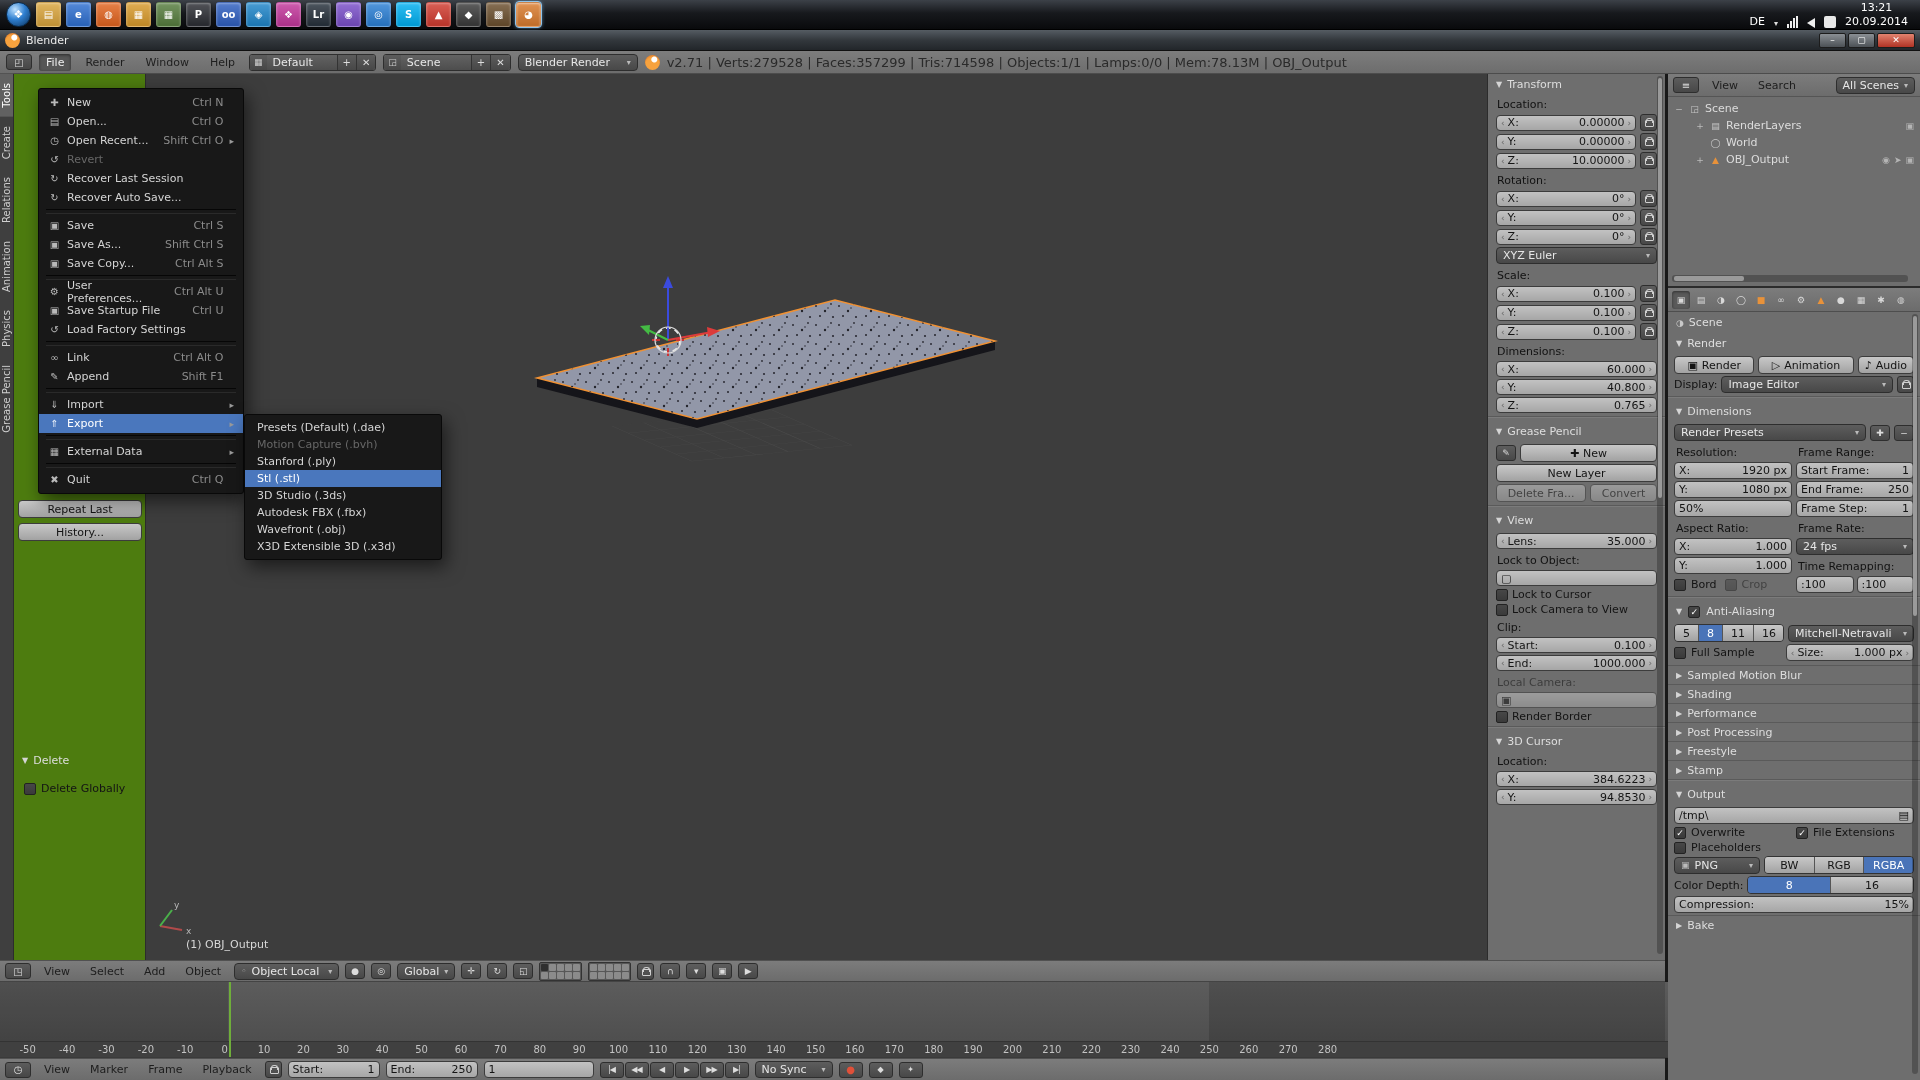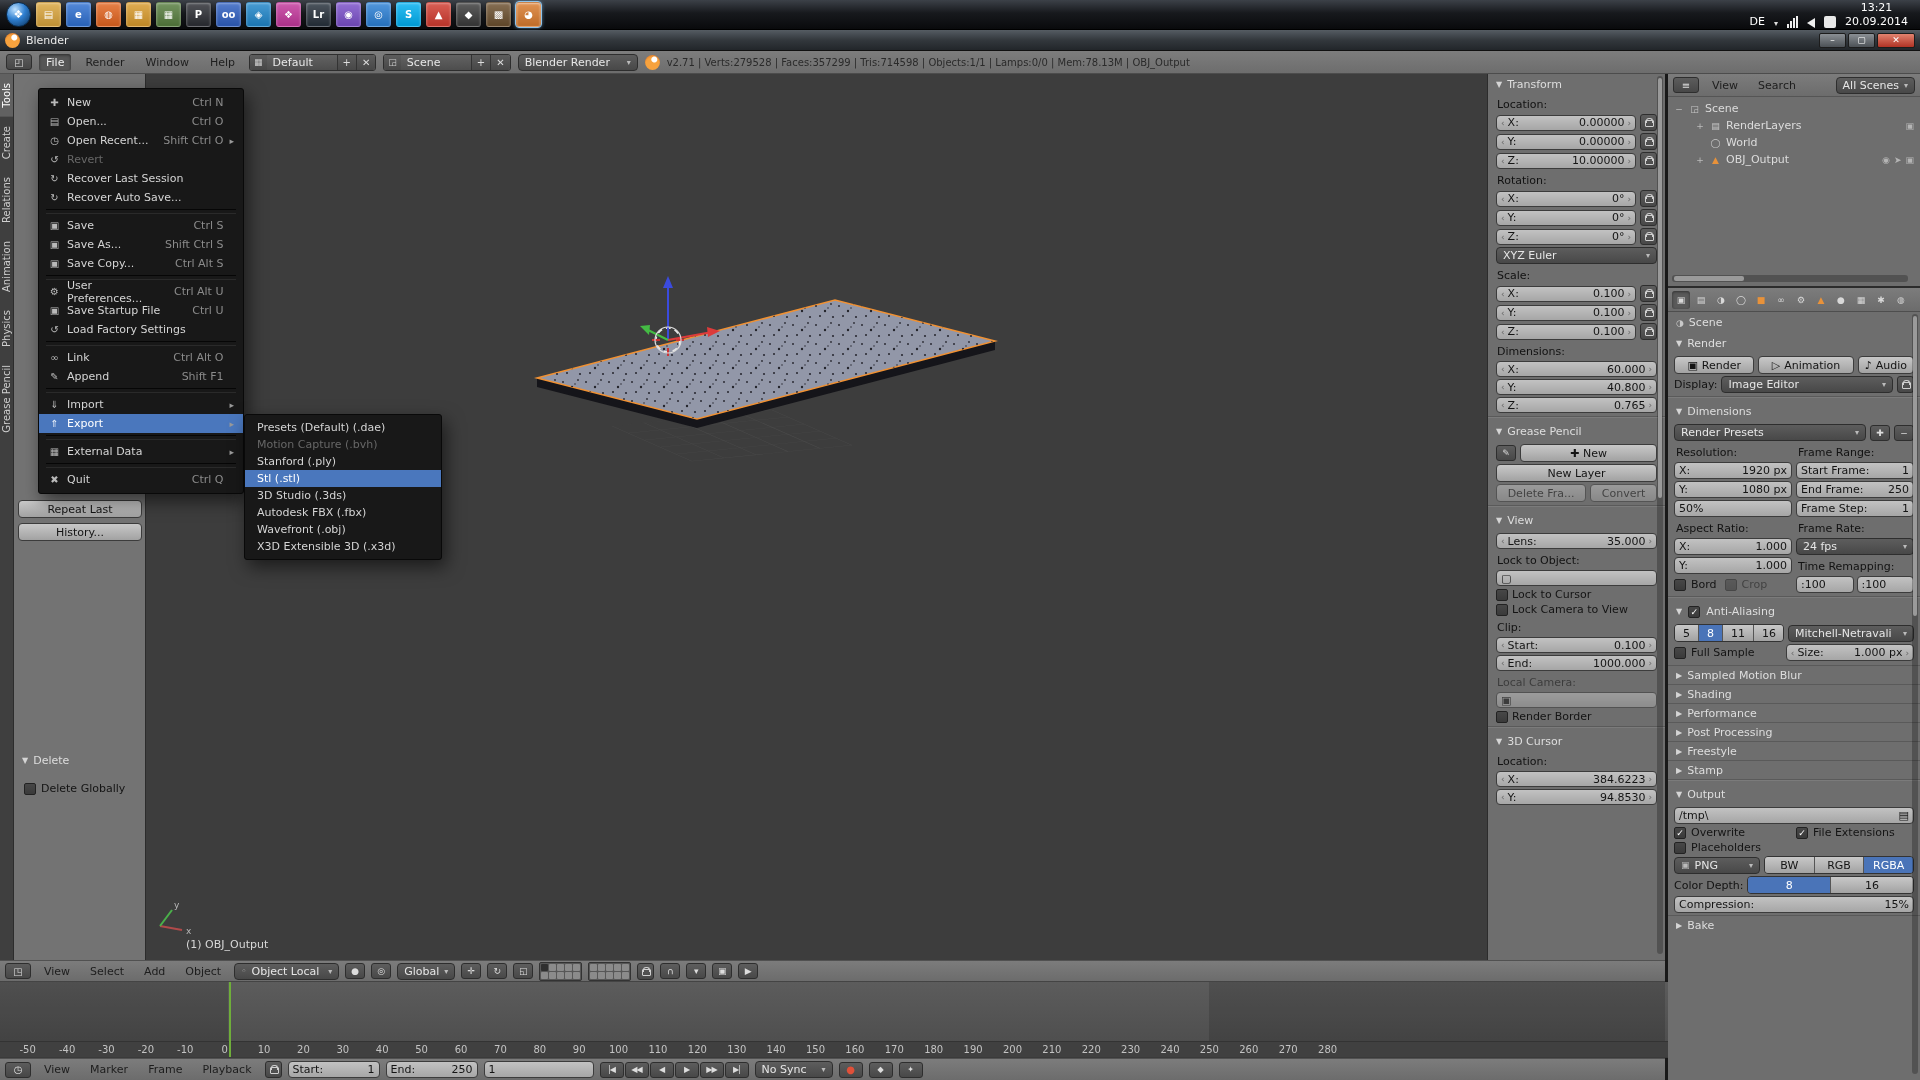--- a/index.html
+++ b/index.html
@@ -45,21 +45,21 @@
   .hmenu.pressed{background:#565656;box-shadow:inset 0 1px 3px rgba(0,0,0,.5);color:#eee}
   .edicon{width:26px;height:16px;border-radius:3px;background:linear-gradient(#5c5c5c,#474747);
     border:1px solid #2e2e2e;color:#ddd;font-size:10px;display:flex;align-items:center;justify-content:center;gap:2px}
   .selector{display:flex;align-items:center;height:17px;border:1px solid #2e2e2e;border-radius:3px;overflow:hidden}
   .sel-ic{background:linear-gradient(#5c5c5c,#474747);color:#ccc;padding:0 4px;height:100%;display:flex;align-items:center;font-size:9px}
   .sel-txt{background:linear-gradient(#636363,#4d4d4d);color:#e8e8e8;padding:0 16px 0 6px;height:100%;display:flex;align-items:center;min-width:70px}
   .sel-add,.sel-x{background:linear-gradient(#5c5c5c,#474747);color:#ddd;height:100%;display:flex;align-items:center;padding:0 5px;border-left:1px solid #333;font-size:10px}
   .blogo{width:15px;height:15px;border-radius:50%;flex:0 0 15px;
     background:radial-gradient(circle at 62% 30%,#fff 0 2.5px,rgba(255,255,255,0) 3.5px),
                radial-gradient(circle at 50% 60%,#f7a23e 0 55%,#d3641c 95%)}
-  .stats{color:#2a2a2a;font-size:10px;white-space:nowrap}
+  .stats{color:#2a2a2a;font-size:13px;white-space:nowrap}
 
   
   .nf{background:linear-gradient(#c2c2c2,#a6a6a6);border:1px solid #3c3c3c;border-radius:4px;
     color:#141414;height:17px;display:flex;align-items:center;padding:0 4px;gap:3px;font-size:11px}
   .nf .arr{color:rgba(0,0,0,.45);font-size:9px}
   .nf-lab{white-space:nowrap}
   .nf-val{margin-left:auto;white-space:nowrap}
   .nf.center{}
   .nf.center .nf-val{margin-left:0}
   .dd{background:linear-gradient(#5d5d5d,#484848);border:1px solid #2e2e2e;border-radius:4px;color:#e6e6e6;
@@ -88,21 +88,21 @@
   .tri{font-size:8px;color:#d5d5d5}
   .plabel{color:#121212;padding:3px 9px 1px}
   .row{display:flex;align-items:center;gap:4px;margin:2px 8px}
   .grow{flex:1 1 auto}
   .psep{border-top:1px solid #5a5a5a;border-bottom:1px solid rgba(255,255,255,.09);margin:3px 0}
 
   
   .tabstrip{left:0;top:74px;width:14px;height:886px;background:#3f3f3f;display:flex;flex-direction:column;align-items:center;border-right:1px solid #2c2c2c}
   .vtab{writing-mode:vertical-rl;transform:rotate(180deg);color:#cfcfcf;font-size:10px;padding:9px 0;line-height:13px}
   .vtab.active{background:#616161;color:#fff}
-  .toolshelf{left:14px;top:74px;width:132px;height:886px;background:#737373;border-right:1px solid #2c2c2c}
+  .toolshelf{left:14px;top:74px;width:132px;height:886px;background:#4d7c0f;border-right:1px solid #2c2c2c}
   .ts-btn{position:absolute;left:4px;width:124px}
   .viewport{left:146px;top:74px;width:1341px;height:886px;background:#3d3d3d;overflow:hidden}
   .vp-label{position:absolute;left:40px;top:864px;color:#d8d8d8;font-size:11px}
   .npanel{left:1487px;top:74px;width:178px;height:886px;background:#6e6e6e;border-left:1px solid #2c2c2c;overflow:hidden}
   .npanel .nf{height:16px}
   .vscroll{position:absolute;top:2px;width:6px;border-radius:3px;background:rgba(0,0,0,.25)}
   .vthumb{position:absolute;left:1px;width:4px;border-radius:2px;background:#9a9a9a}
 
   .vheader{left:0;top:960px;width:1665px;height:22px;background:linear-gradient(#7c7c7c,#6c6c6c);
     border-top:1px solid #515151;border-bottom:1px solid #444;display:flex;align-items:center;gap:6px;padding:0 5px;color:#1d1d1d}

